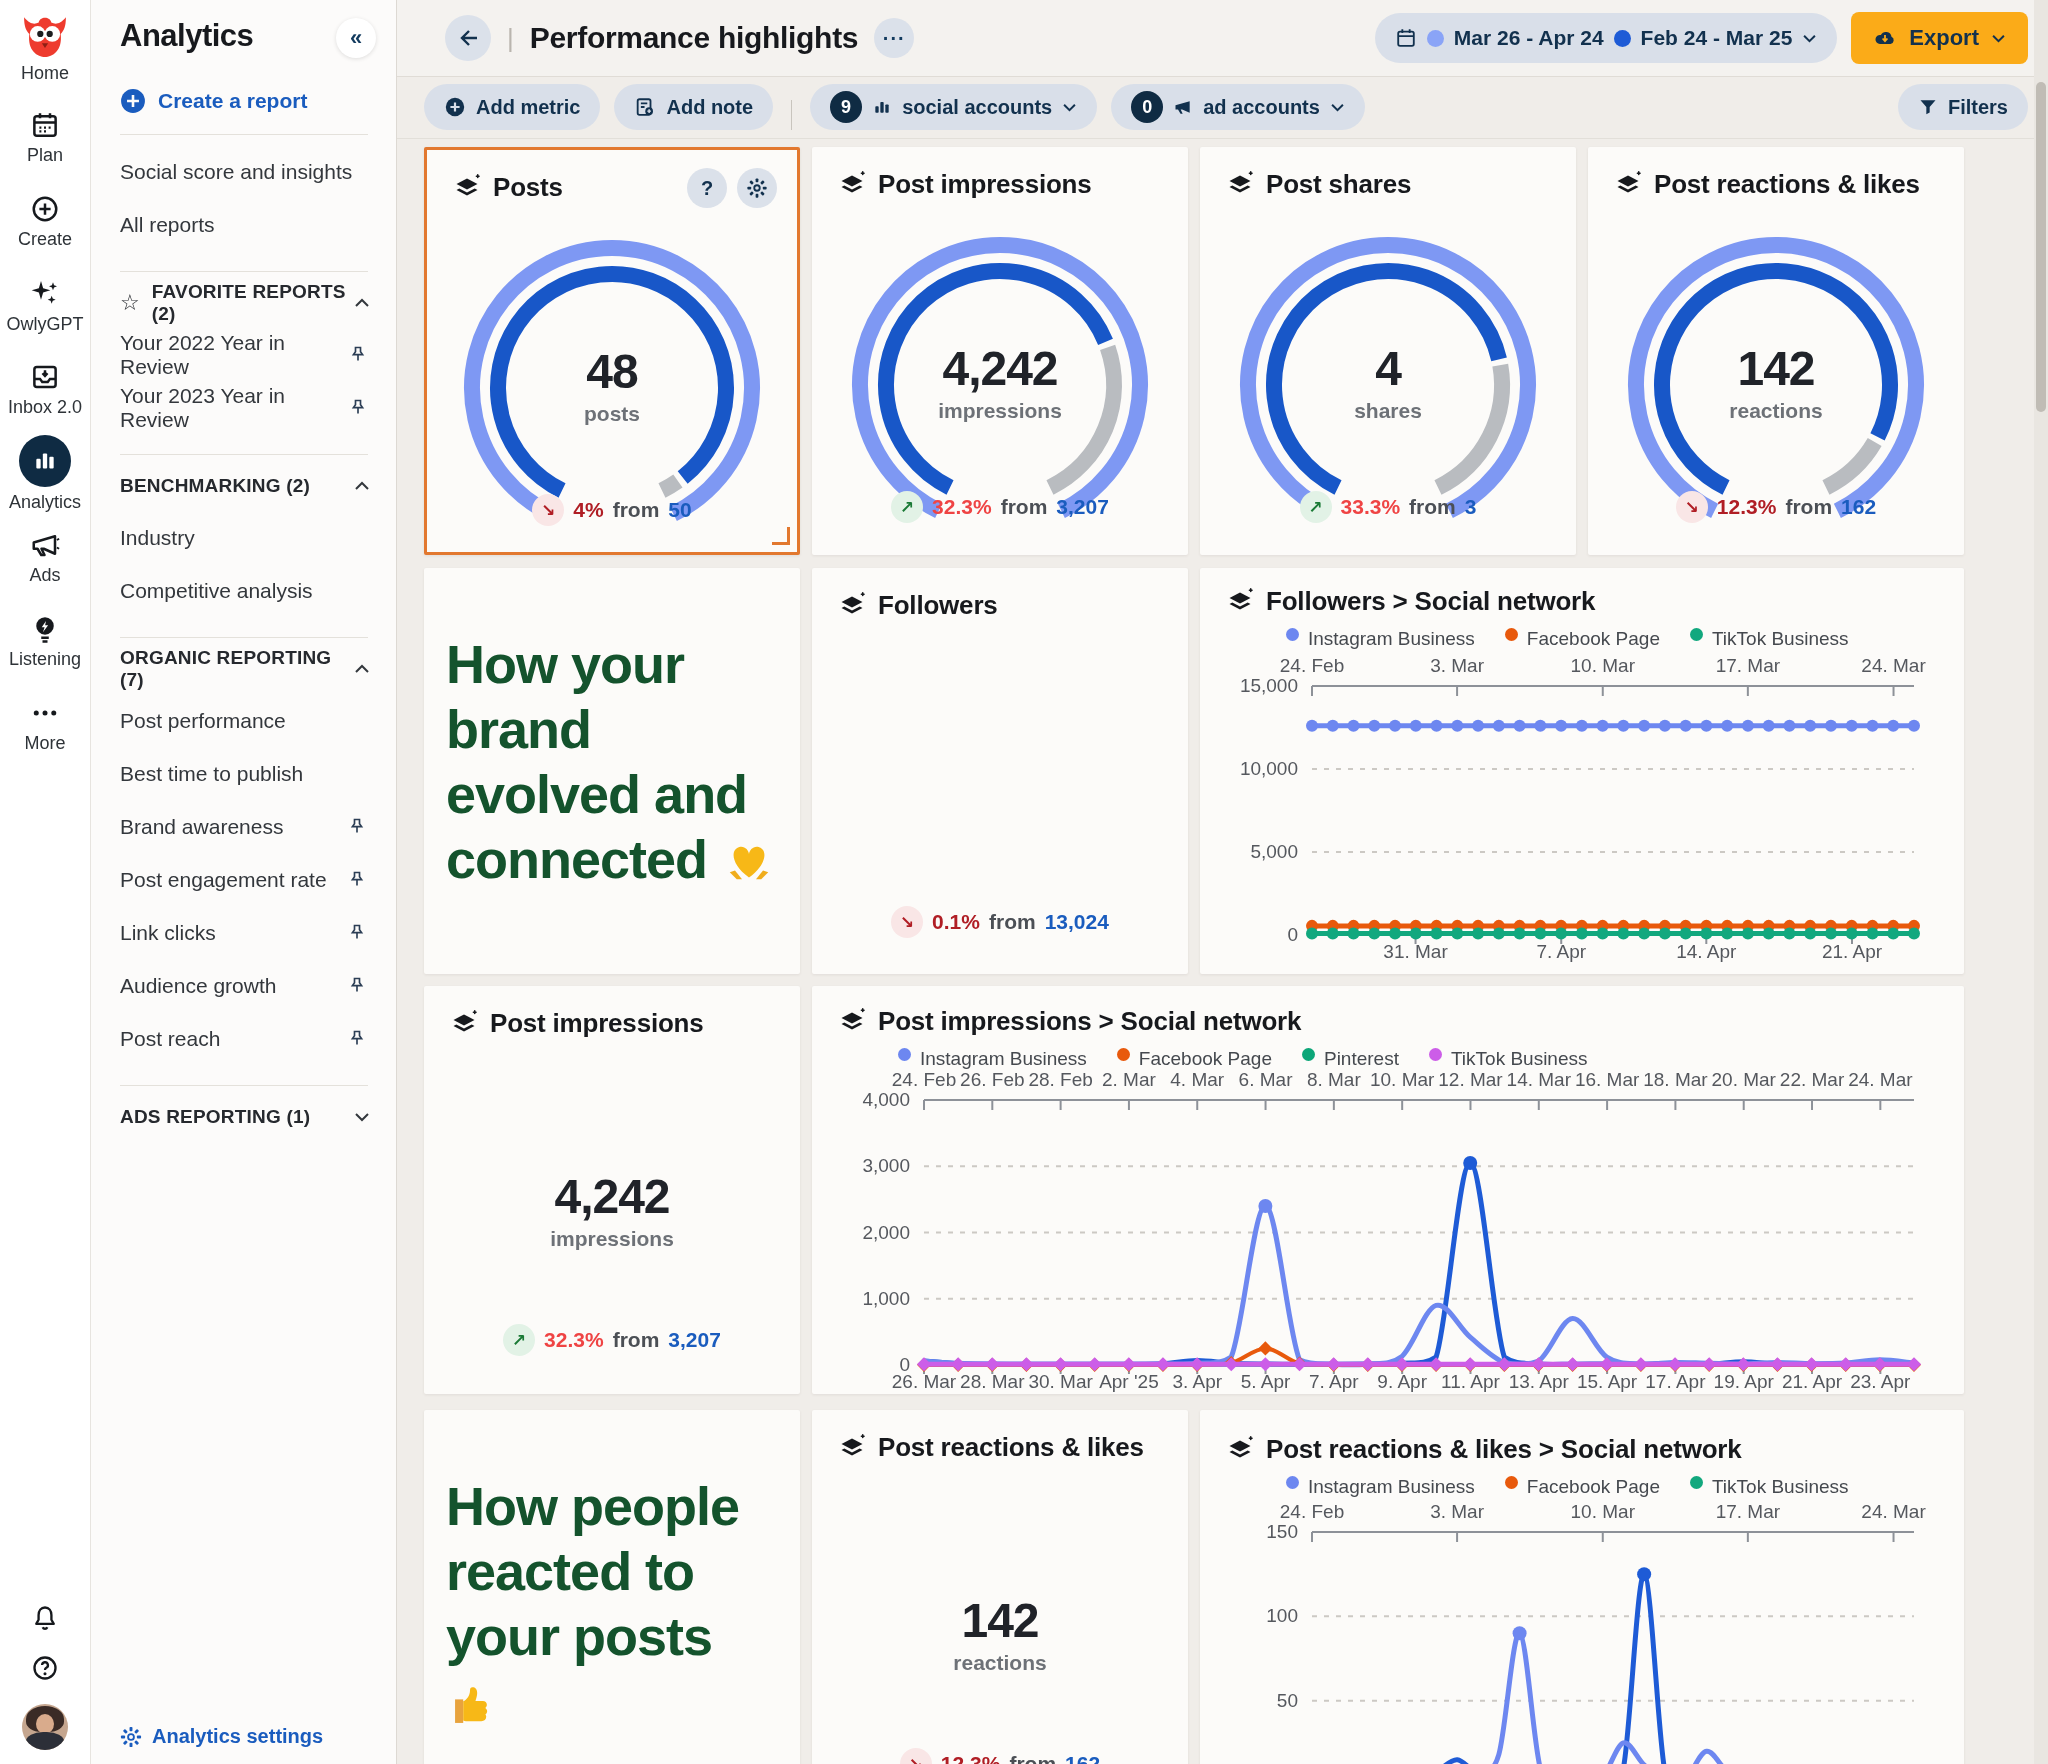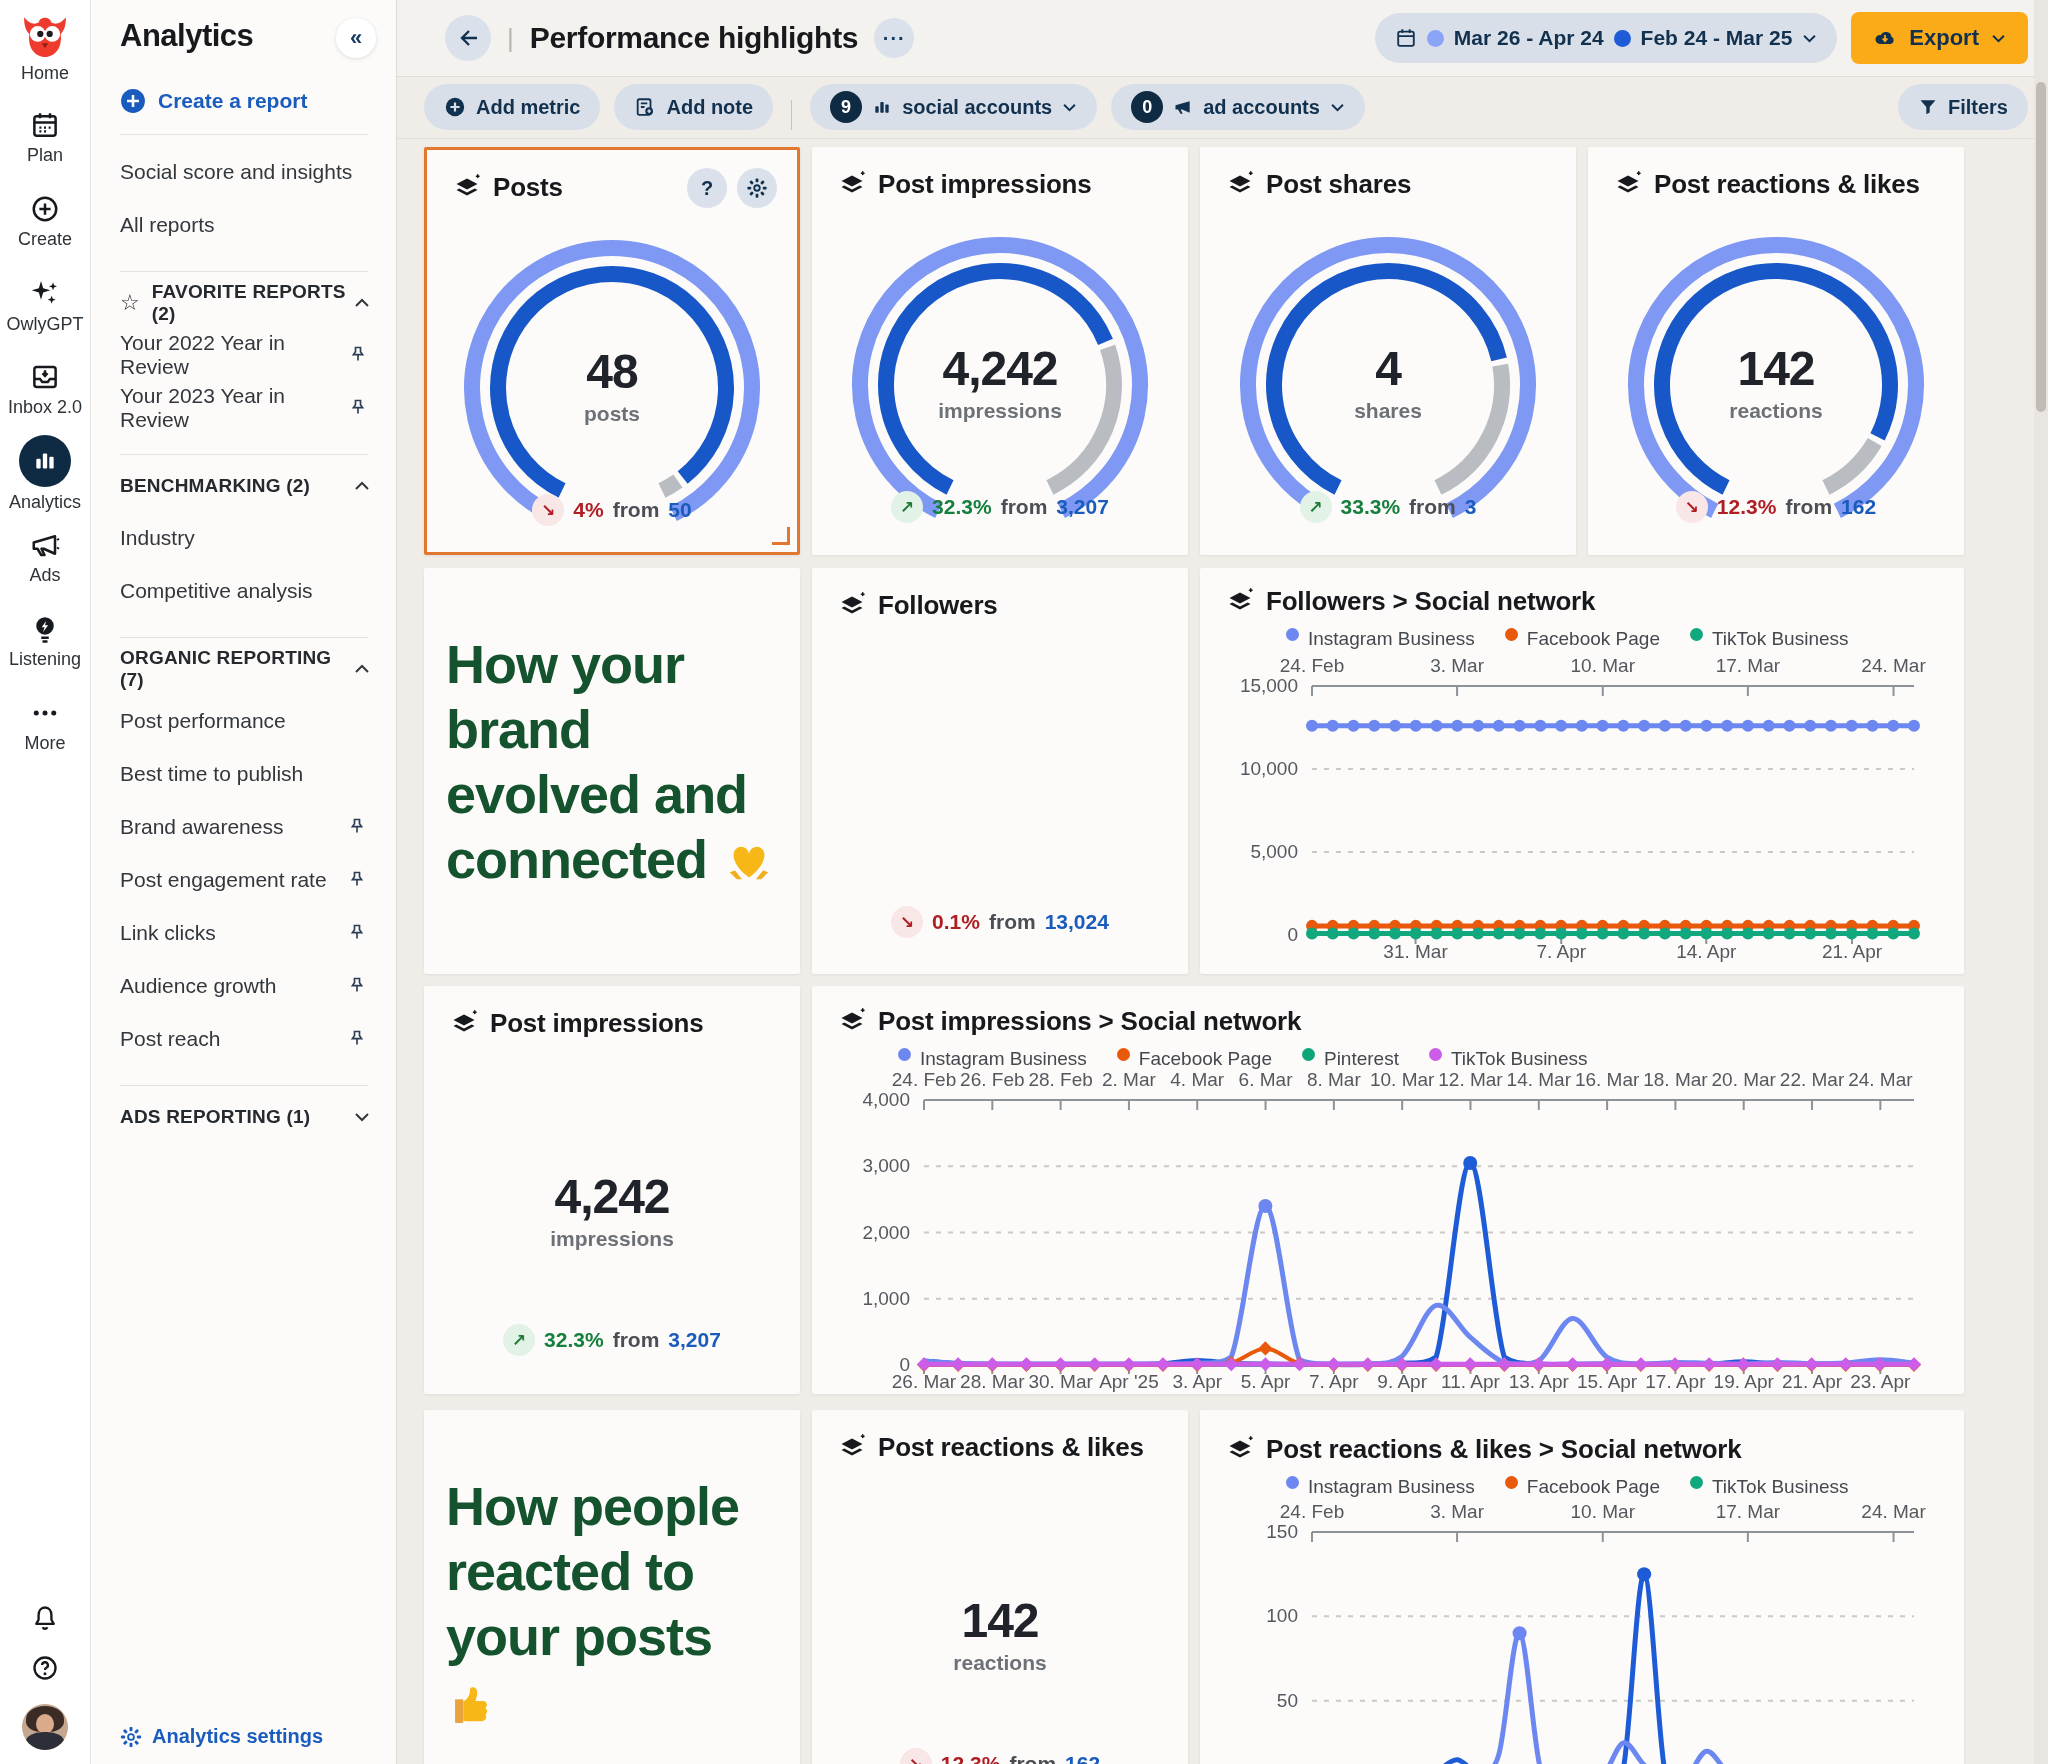--- a/index.html
+++ b/index.html
@@ -76,21 +76,21 @@
   .gauge-wrap{position:absolute;left:0;top:58px;width:100%;display:flex;justify-content:center;}
   .big-stat{position:absolute;left:0;right:0;text-align:center;}
   .stat-value{font-size:48px;font-weight:800;color:#202329;letter-spacing:-1px;line-height:52px;}
   .stat-unit{font-size:21px;color:#6d7177;font-weight:700;margin-top:4px;}
   .delta{position:absolute;left:0;right:0;display:flex;align-items:center;justify-content:center;gap:9px;
         font-size:21px;font-weight:700;}
   .delta .ic{width:32px;height:32px;border-radius:50%;display:flex;align-items:center;justify-content:center;font-size:17px;}
   .delta.down .ic{background:#f9e6e6;color:#b01e25;}
   .delta.up .ic{background:#e2f2e6;color:#1b7a36;}
   .delta .pct.down{color:#b01e25;}
-  .delta .pct.up{color:#15803d;}
+  .delta .pct.up{color:#ef4444;}
   .delta .from{color:#4b4f55;}
   .delta .prev{color:#1a5cbe;}
   .text-card-lines{position:absolute;left:22px;top:64px;font-size:54px;line-height:65px;font-weight:600;color:#14532d;letter-spacing:-1px;}
   .legend{position:absolute;left:86px;display:flex;gap:30px;align-items:center;}
   .legend-item{display:flex;align-items:flex-start;gap:9px;font-size:19px;color:#45494f;}
   .legend-item .ldot{width:13px;height:13px;border-radius:50%;}
   .chart-box{position:absolute;left:24px;}
   
   .scrollbar{position:absolute;right:0;top:0;width:14px;height:1764px;background:#e9e6e1;}
   .scroll-thumb{position:absolute;right:2px;top:82px;width:10px;height:330px;border-radius:5px;background:#c0bcb5;cursor:pointer;}

